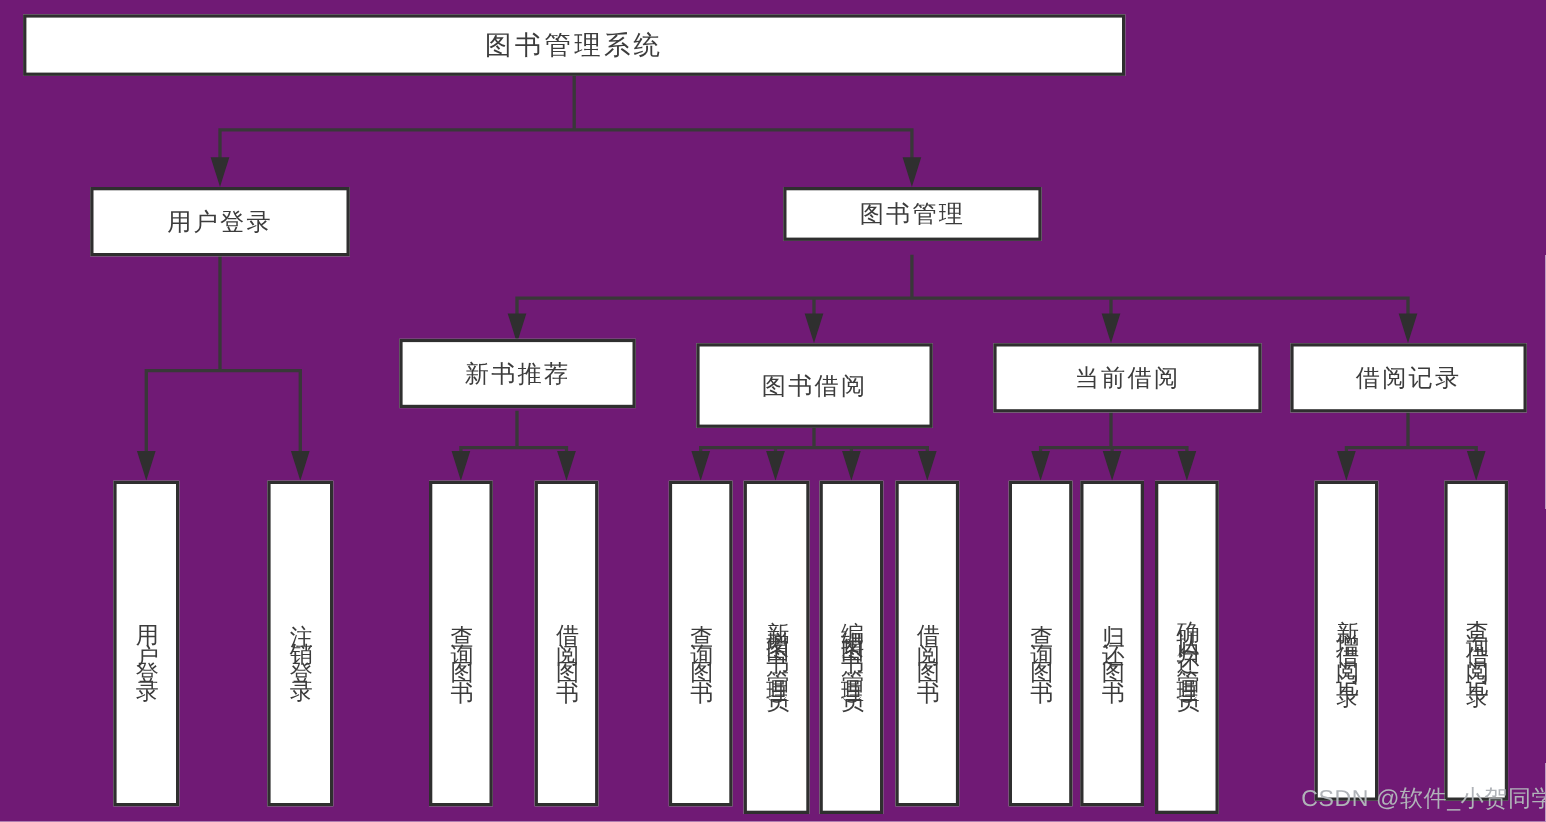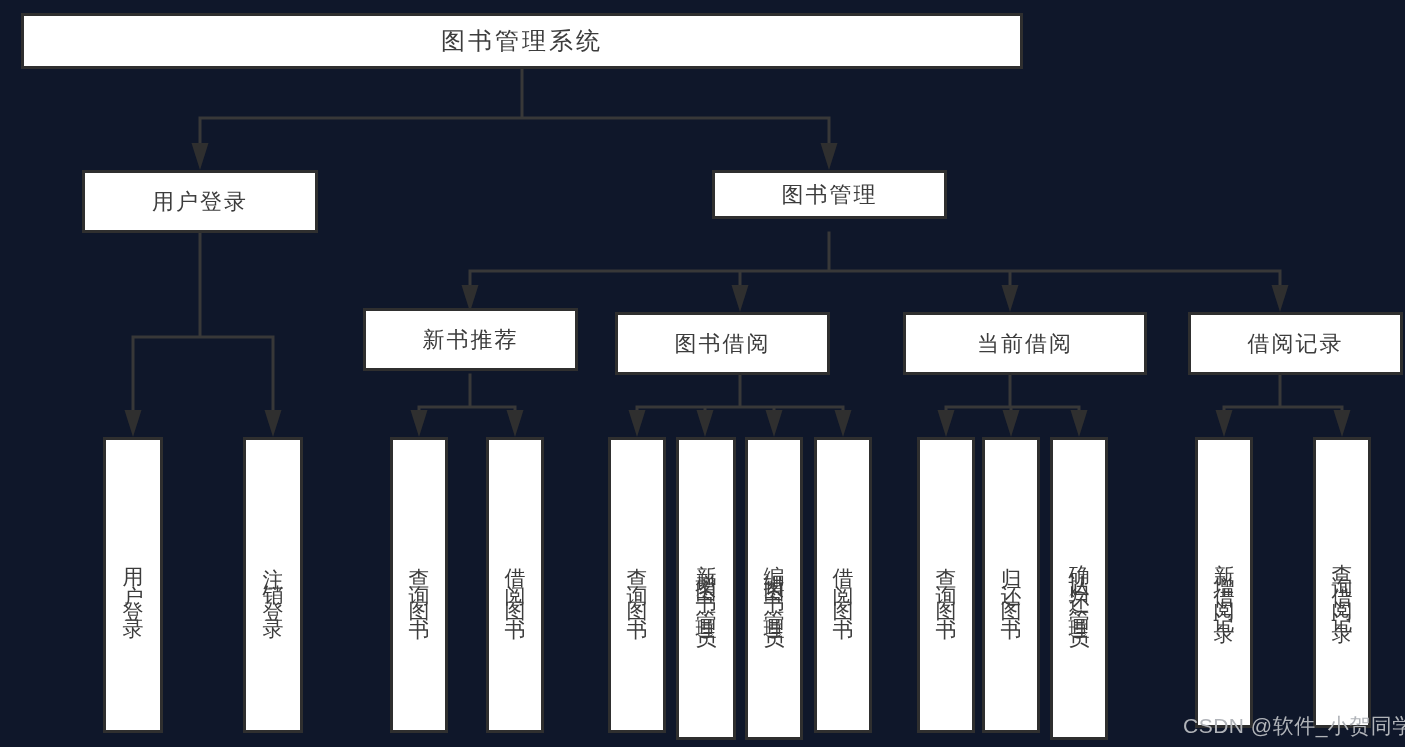--- a/index.html
+++ b/index.html
@@ -1,19 +1,19 @@
 <!DOCTYPE html>
 <html><head>
 <meta charset="utf-8">
 <style>
   html,body{margin:0;padding:0;background:#ffffff;}
   #stage{
     position:relative;
     width:1405px;height:747px;
-    background:#0f172a;
+    background:#701a75;
     overflow:hidden;
     font-family:"Liberation Sans","DejaVu Sans",sans-serif;
   }
   #connectors{position:absolute;left:0;top:0;width:1405px;height:747px;}
   .node{
     position:absolute;
     box-sizing:border-box;
     border:3px solid #2f2f2f;
     background:#ffffff;
     color:#3c3c3c;
@@ -79,23 +79,23 @@
       <polygon points="1333.5,410 1350.5,410 1342,437"></polygon>
     </g>
   </svg>
 
   <div class="node hbox rootbox" style="left:21px;top:13px;width:1002px;height:56px;">图书管理系统</div>
 
   <div class="node hbox" style="left:82px;top:170px;width:236px;height:63px;">用户登录</div>
   <div class="node hbox" style="left:712px;top:170px;width:235px;height:49px;">图书管理</div>
 
   <div class="node hbox" style="left:363px;top:308px;width:215px;height:63px;">新书推荐</div>
-  <div class="node hbox" style="left:615px;top:312px;width:215px;height:63px;">图书借阅</div>
+  <div class="node hbox" style="left:633px;top:312px;width:215px;height:77px;">图书借阅</div>
   <div class="node hbox" style="left:903px;top:312px;width:244px;height:63px;">当前借阅</div>
-  <div class="node hbox" style="left:1173px;top:312px;width:215px;height:63px;margin-left:15px;">借阅记录</div>
+  <div class="node hbox" style="left:1173px;top:312px;width:215px;height:63px;">借阅记录</div>
 
   <div class="node vbox sp4" style="left:103px;top:437px;width:60px;height:296px;">用户登录</div>
   <div class="node vbox sp4" style="left:243px;top:437px;width:60px;height:296px;">注销登录</div>
 
   <div class="node vbox sp4" style="left:390px;top:437px;width:58px;height:296px;">查询图书</div>
   <div class="node vbox sp4" style="left:486px;top:437px;width:58px;height:296px;">借阅图书</div>
 
   <div class="node vbox sp4" style="left:608px;top:437px;width:58px;height:296px;">查询图书</div>
   <div class="node vbox sp9" style="left:676px;top:437px;width:60px;height:303px;">新增图书（管理员）</div>
   <div class="node vbox sp9" style="left:745px;top:437px;width:58px;height:303px;">编辑图书（管理员）</div>

